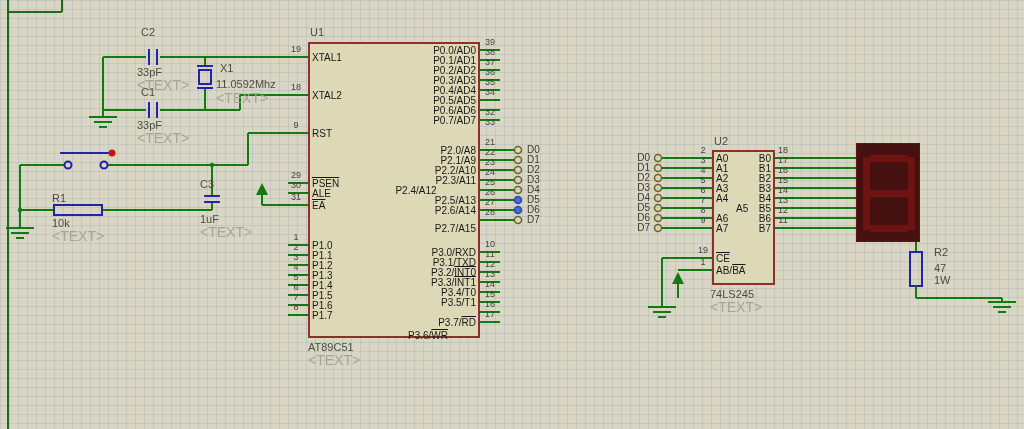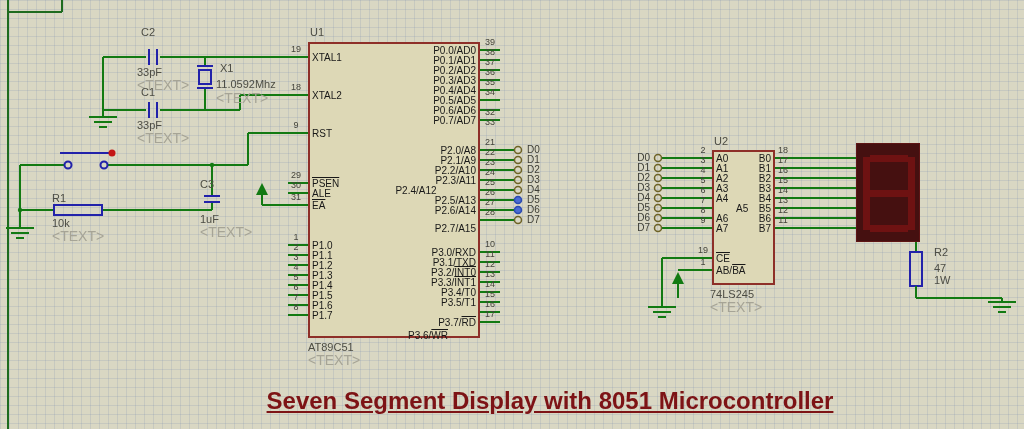--- a/index.html
+++ b/index.html
@@ -403,15 +403,14 @@
   <span class="abs ph" style="left:308px;top:352px">&lt;TEXT&gt;</span>
 
   <span class="abs ref" style="left:714px;top:135px">U2</span>
   <span class="abs val" style="left:710px;top:288px">74LS245</span>
   <span class="abs ph" style="left:710px;top:299px">&lt;TEXT&gt;</span>
 
   <span class="abs ref" style="left:934px;top:246px">R2</span>
   <span class="abs val" style="left:934px;top:262px">47</span>
   <span class="abs val" style="left:934px;top:274px">1W</span>
 
-  <span class="abs pagetitle" style="left:150px;top:387px;width:800px">Seven Segment Display with 8051 Microcontroller</span>
 
 </div>
 
 </body></html>

